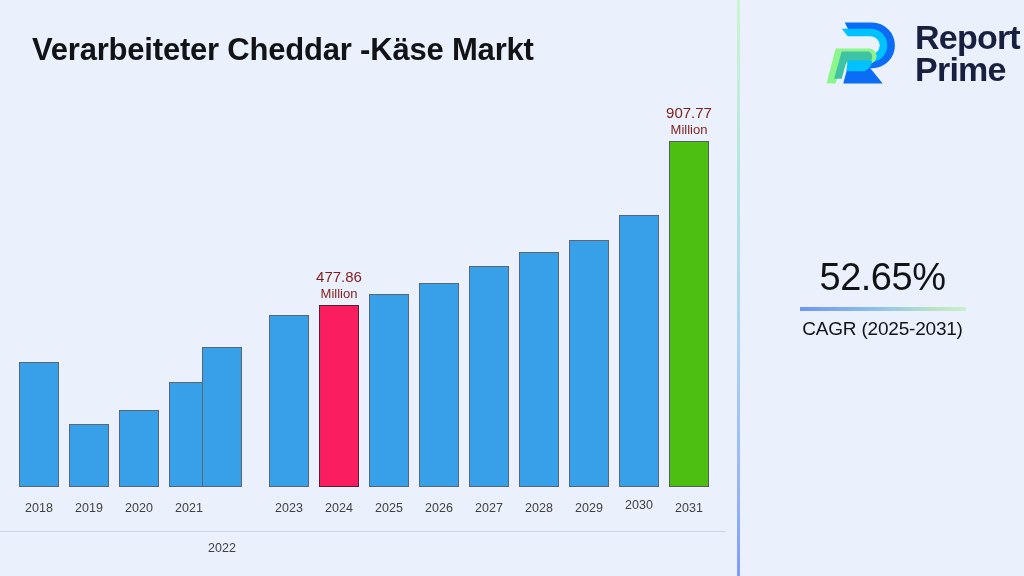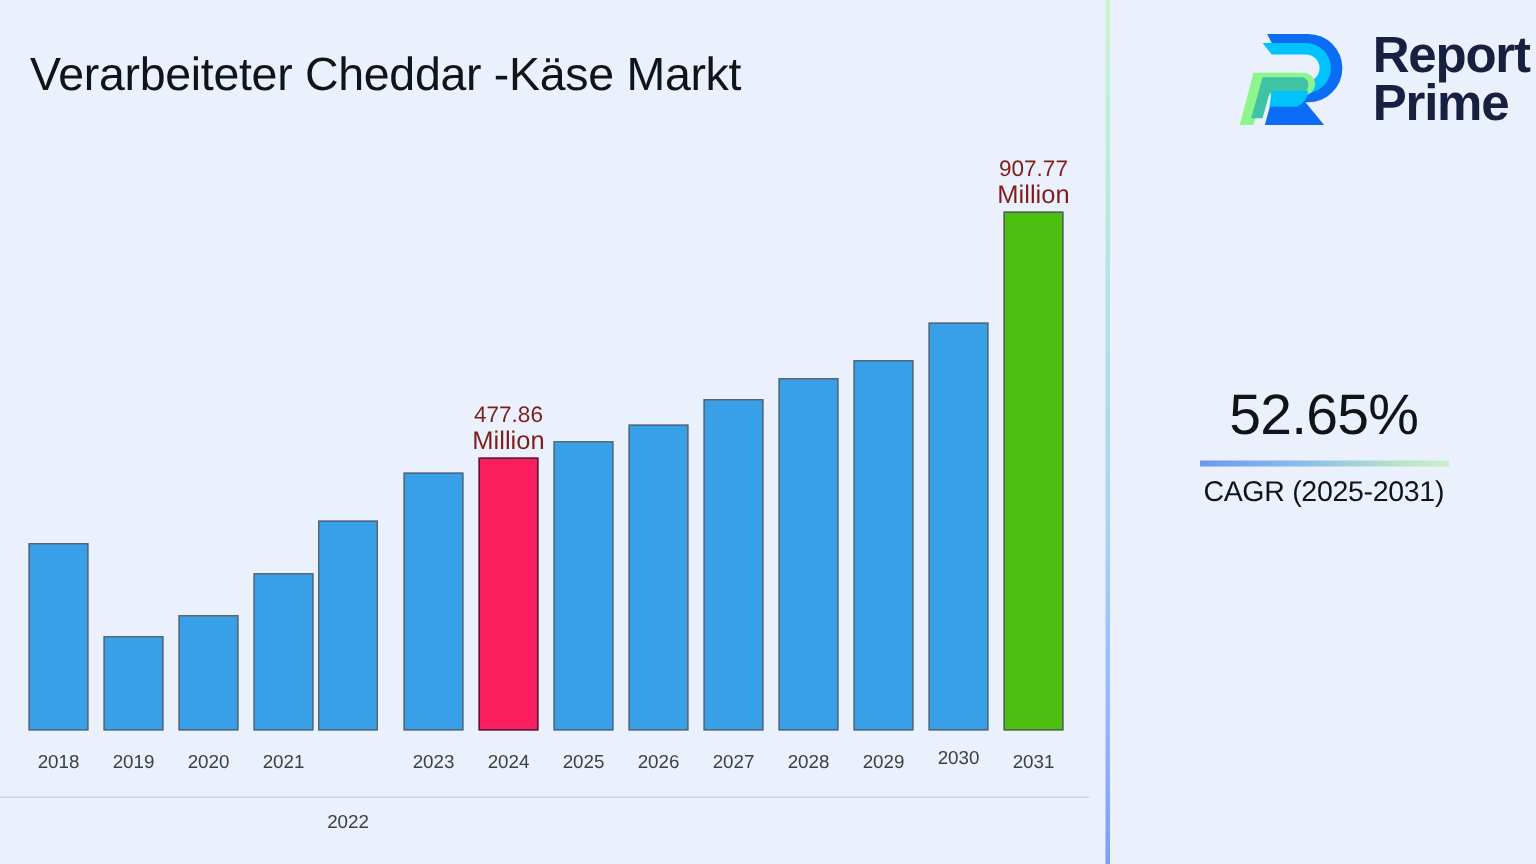--- a/index.html
+++ b/index.html
@@ -24,24 +24,24 @@
 
   
   #chart-panel {
     position: absolute;
     left: 0; top: 0;
     width: 738px; height: 576px;
   }
 
   #page-title {
     position: absolute;
-    left: 20px;
+    left: 32px;
     top: 11px;
     font-size: 31px;
-    font-weight: 400;
+    font-weight: 700;
     color: #111317;
     letter-spacing: -0.2px;
     white-space: nowrap;
   }
 
   #plot-area {
     position: absolute;
     left: 0;
     top: 120px;
     width: 738px;
@@ -83,21 +83,21 @@
     white-space: nowrap;
     color: #7f1d1d;
   }
   .bar-value .v-num {
     display: block;
     font-size: 15px;
     line-height: 19px;
   }
   .bar-value .v-unit {
     display: block;
-    font-size: 17px;
+    font-size: 13px;
     line-height: 15px;
   }
 
   .x-label {
     position: absolute;
     top: 419px;
     left: 50%;
     transform: translateX(-50%);
     font-size: 12.5px;
     color: #404040;
@@ -192,21 +192,21 @@
           <div class="x-label" style="top: 77px; bottom: auto; transform: translateX(-50%); position: absolute;">2019</div>
         </div>
         <div class="bar-group" style="left: 119px; height: 77px;">
           <div class="bar blue" style="height: 77px;"></div>
           <div class="x-label" style="top: 91px; bottom: auto; transform: translateX(-50%); position: absolute;">2020</div>
         </div>
         <div class="bar-group" style="left: 169px; height: 105px;">
           <div class="bar blue" style="height: 105px;"></div>
           <div class="x-label" style="top: 119px; bottom: auto; transform: translateX(-50%); position: absolute;">2021</div>
         </div>
-        <div class="bar-group" style="left: 212px; height: 100px;">
+        <div class="bar-group" style="left: 202px; height: 100px;">
           <div class="bar blue" style="height: 140px;"></div>
           <div class="x-label" style="top: 154px; bottom: auto; transform: translateX(-50%); position: absolute;">2022</div>
         </div>
         <div class="bar-group" style="left: 269px; height: 172px;">
           <div class="bar blue" style="height: 172px;"></div>
           <div class="x-label" style="top: 186px; bottom: auto; transform: translateX(-50%); position: absolute;">2023</div>
         </div>
         <div class="bar-group" style="left: 319px; height: 182px;">
           <div class="bar pink" style="height: 182px;"></div>
           <div class="bar-value" style="bottom: 186px;">

